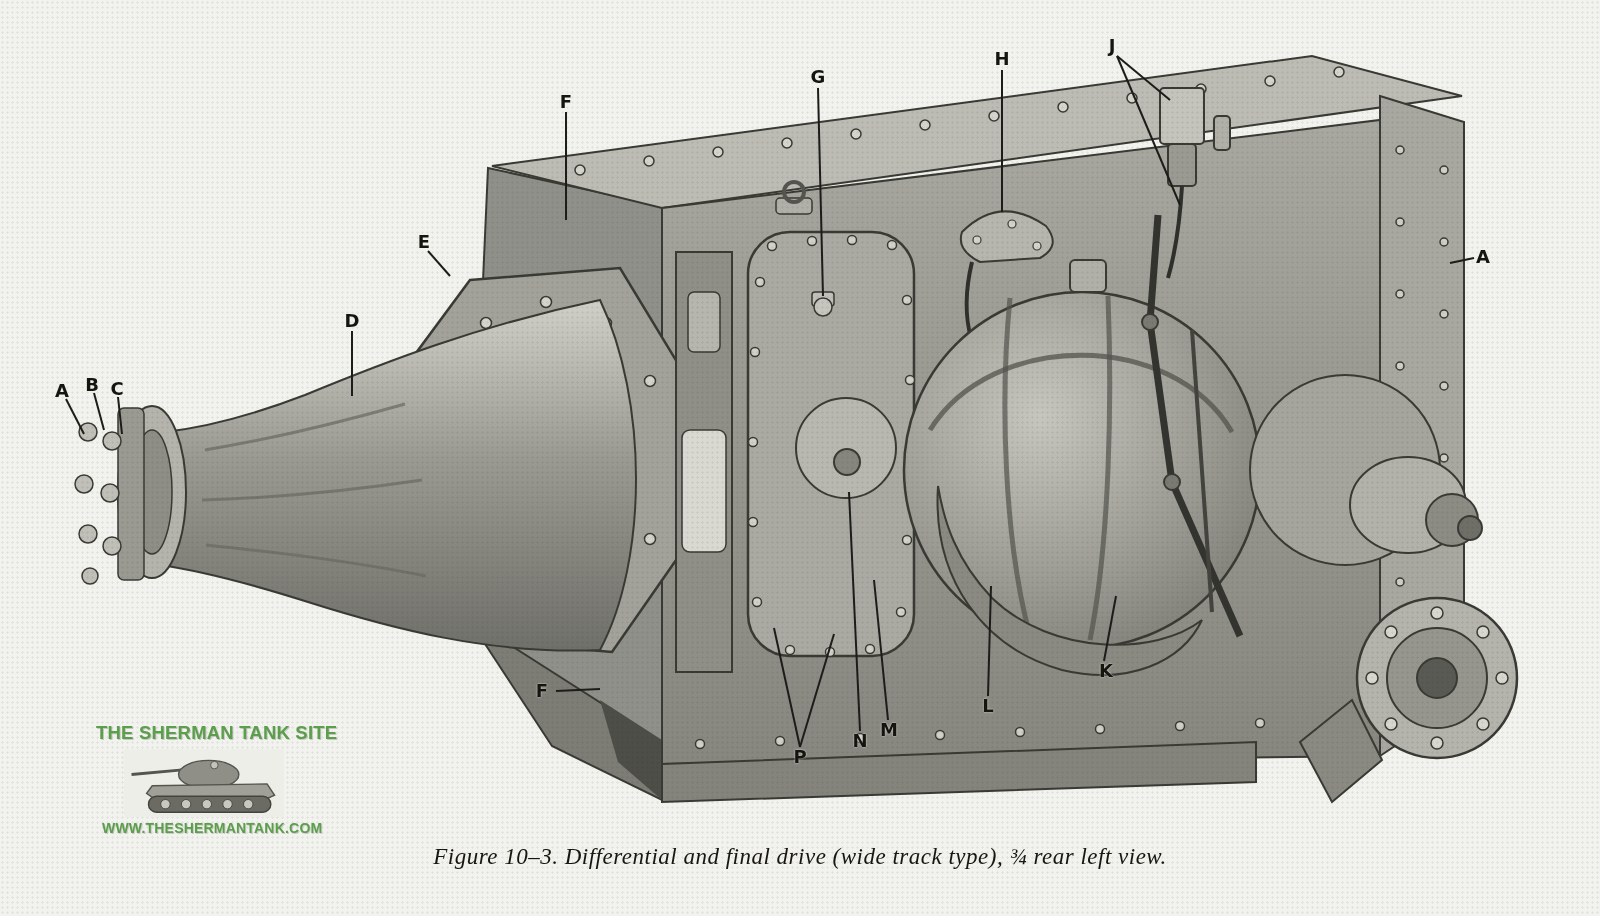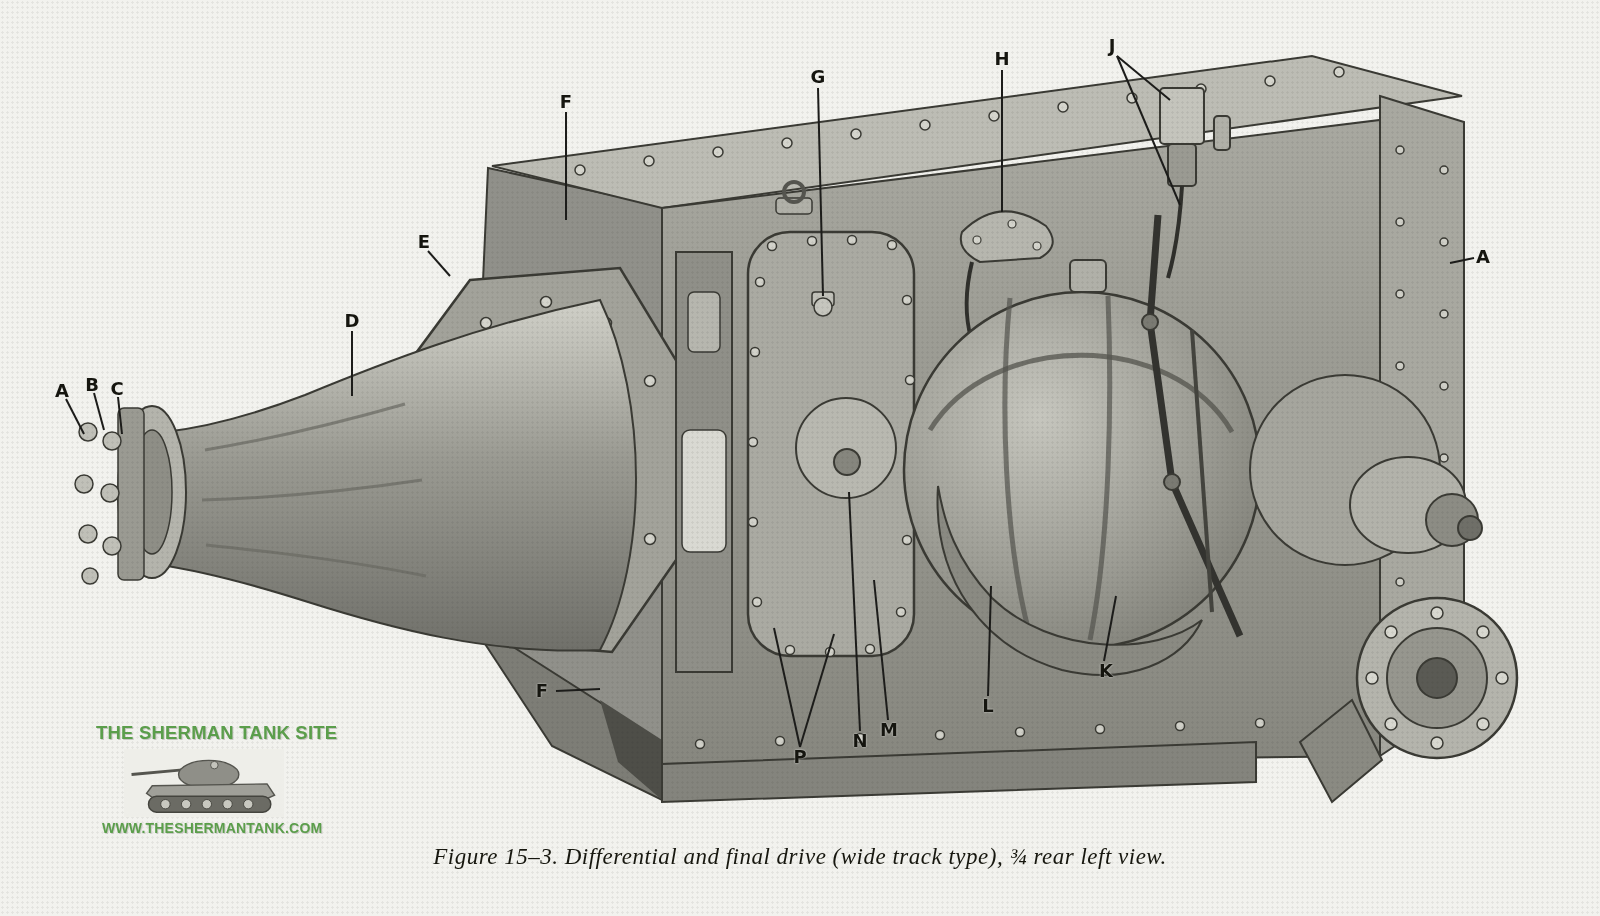--- a/index.html
+++ b/index.html
@@ -315,15 +315,15 @@
       <rect x="26" y="50" width="130" height="17" rx="8.5" fill="#6b6b64" stroke="#44443e" stroke-width="1.5"></rect>
       <circle cx="44" cy="58.5" r="5" fill="#c8c8c0" stroke="#44443e" stroke-width="1"></circle>
       <circle cx="66" cy="58.5" r="5" fill="#c8c8c0" stroke="#44443e" stroke-width="1"></circle>
       <circle cx="88" cy="58.5" r="5" fill="#c8c8c0" stroke="#44443e" stroke-width="1"></circle>
       <circle cx="110" cy="58.5" r="5" fill="#c8c8c0" stroke="#44443e" stroke-width="1"></circle>
       <circle cx="132" cy="58.5" r="5" fill="#c8c8c0" stroke="#44443e" stroke-width="1"></circle>
     </svg>
     <div class="wm-url">WWW.THESHERMANTANK.COM</div>
   </div>
 
-  <div class="caption">Figure 15–3.  Differential and final drive (wide track type), ¾ rear left view.</div>
+  <div class="caption">Figure 10–3.  Differential and final drive (wide track type), ¾ rear left view.</div>
 
 </div>
 
 </body></html>

